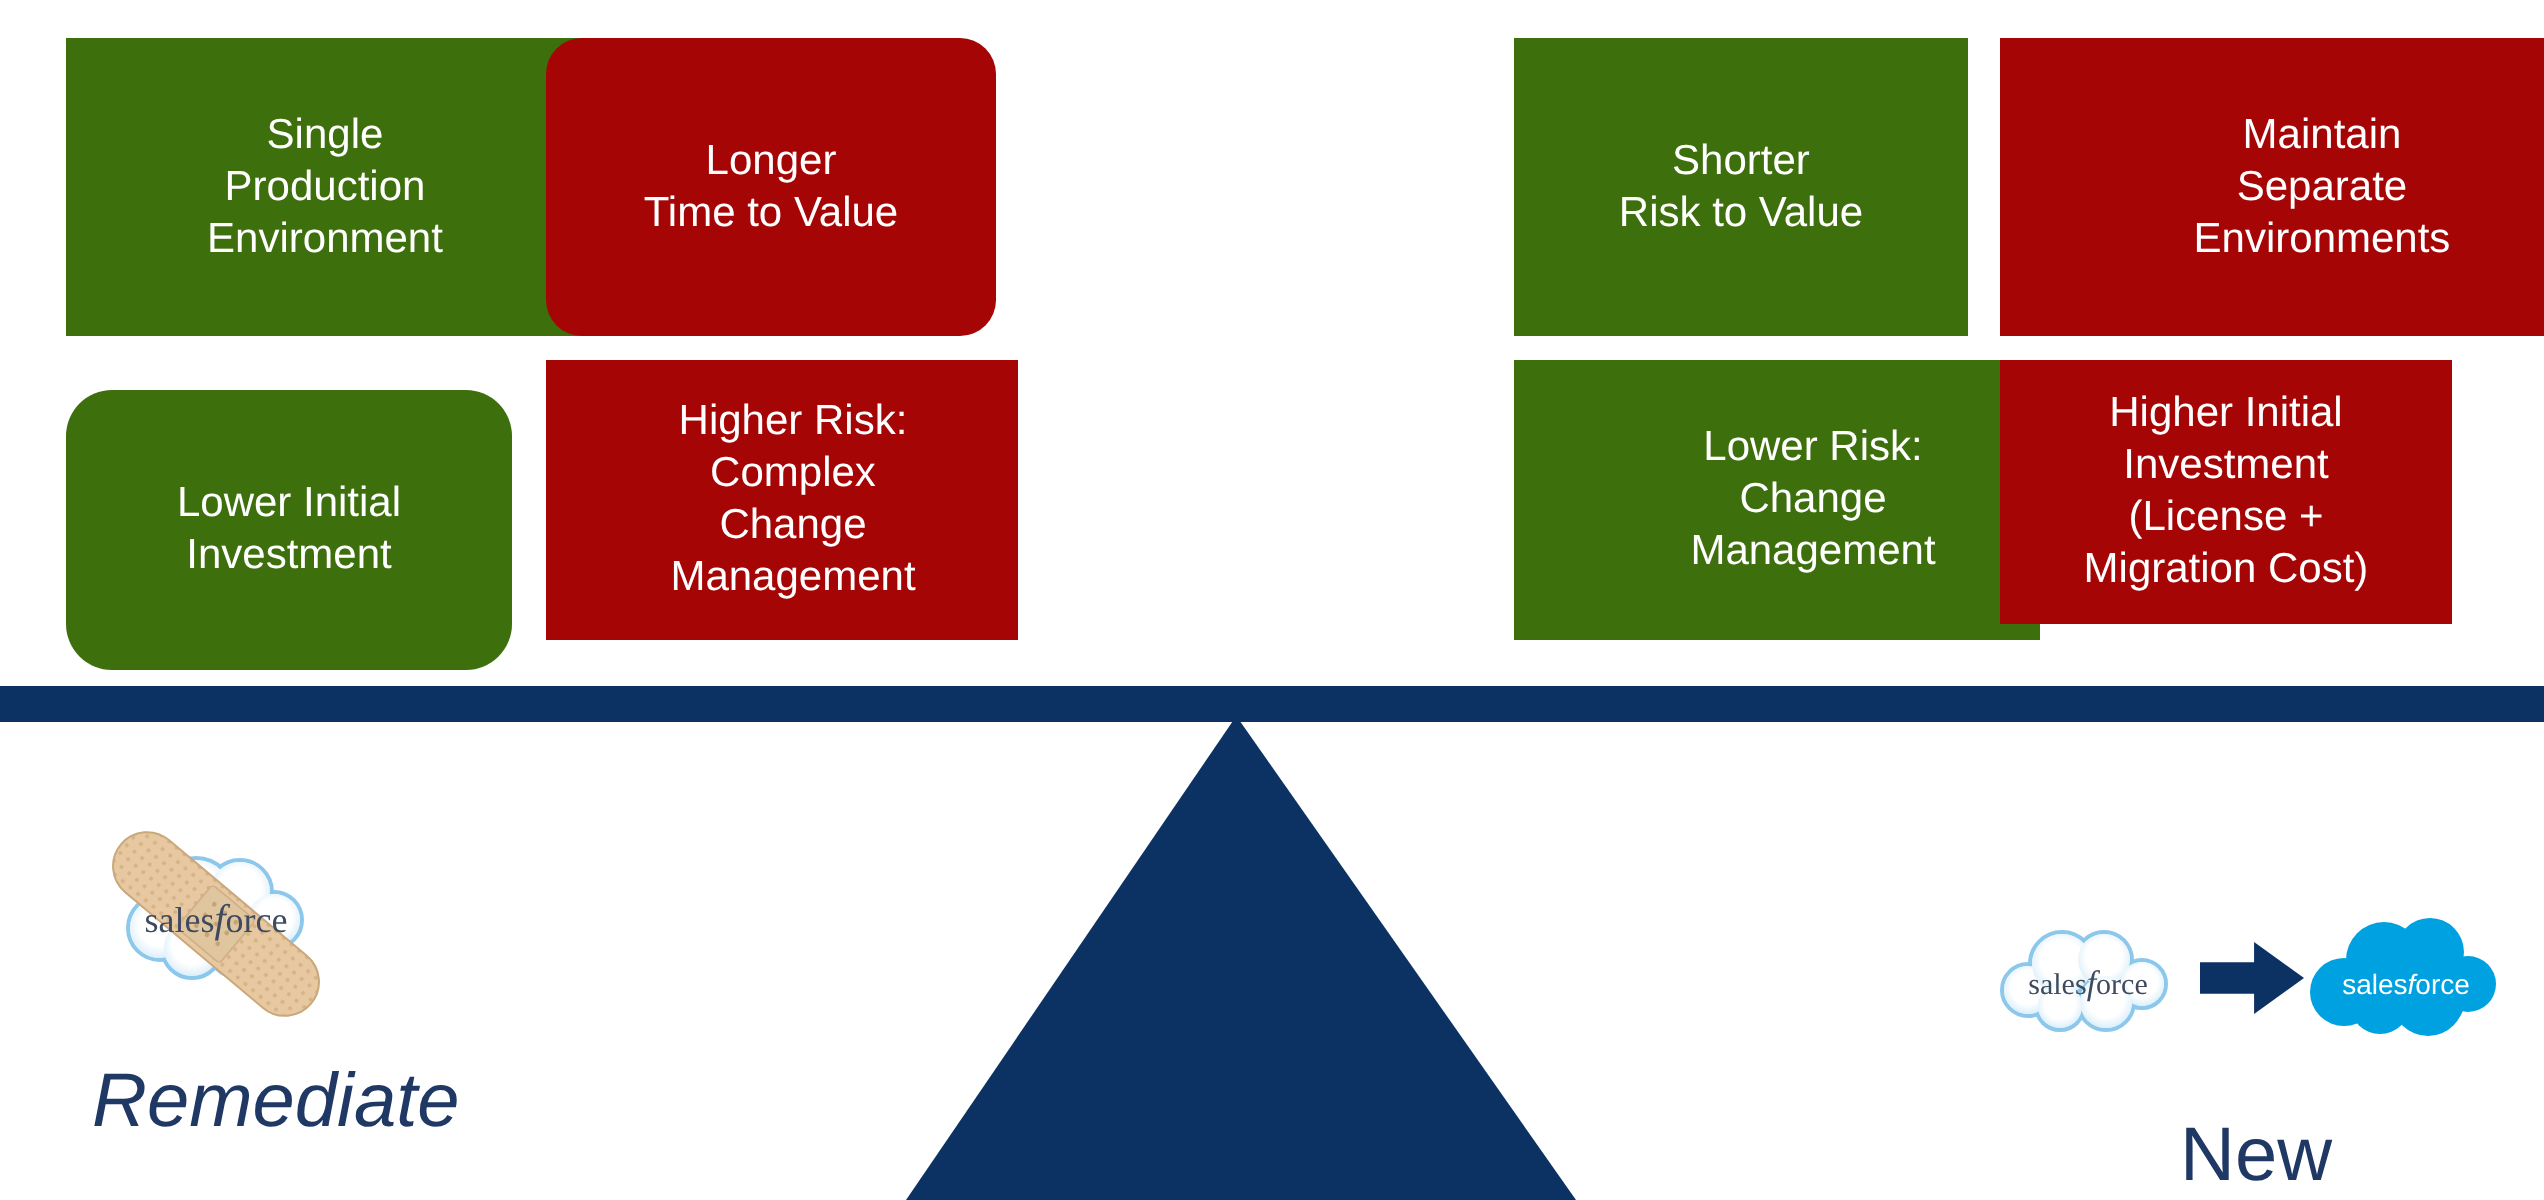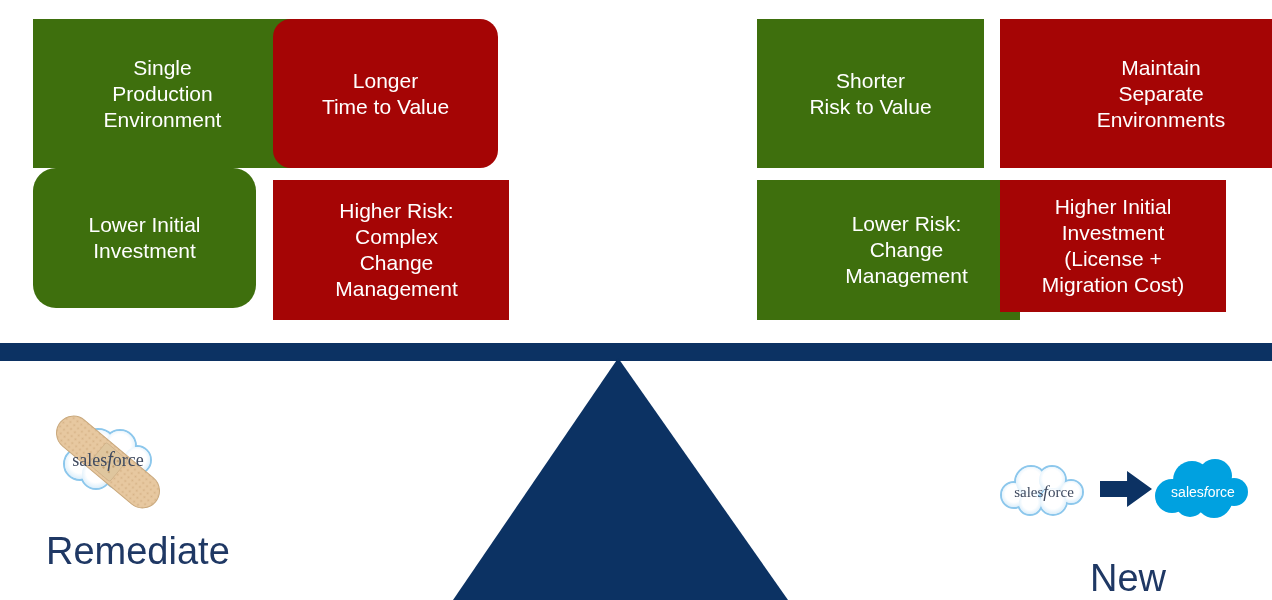--- a/index.html
+++ b/index.html
@@ -9,38 +9,38 @@
   }
   .box{
     position:absolute;display:flex;align-items:center;justify-content:center;
     text-align:center;color:#ffffff;font-size:21px;line-height:26px;
     white-space:pre-line;
   }
   .pro{background:#3e6f0d;}
   .con{background:#a50505;}
   #box-l1{left:33px;top:19px;width:259px;height:149px;}
   #box-l2{left:273px;top:19px;width:225px;height:149px;border-radius:18px;}
-  #box-l3{left:33px;top:168px;width:223px;height:140px;border-radius:23px;}
+  #box-l3{left:33px;top:195px;width:223px;height:140px;border-radius:23px;}
   #box-l4{left:273px;top:180px;width:225px;height:140px;padding-left:11px;}
   #box-r1{left:757px;top:19px;width:227px;height:149px;}
   #box-r2{left:1000px;top:19px;width:226px;height:149px;padding-left:48px;}
   #box-r3{left:757px;top:180px;width:227px;height:140px;padding-left:36px;}
   #box-r4{left:1000px;top:180px;width:226px;height:132px;}
 
   #beam{position:absolute;left:0;top:343px;width:1272px;height:18px;background:#0c3263;}
   #fulcrum{
     position:absolute;left:453px;top:358px;width:335px;height:242px;
     background:#0c3263;
     clip-path:polygon(49.3% 0, 0 100%, 100% 100%);
   }
 
   .side-label{
     position:absolute;color:#1f3864;font-size:38px;line-height:42px;
   }
-  #label-remediate{left:46px;top:530px;}
+  #label-remediate{left:46px;top:530px;font-style:italic;}
   #label-new{left:1090px;top:557px;}
 
   .logo{position:absolute;}
   #logo-remediate{left:56px;top:408px;width:104px;height:104px;}
   #logo-old{left:993px;top:455px;width:102px;height:70px;}
   #logo-new{left:1152px;top:448px;width:100px;height:84px;}
 
   #arrow-right{
     position:absolute;left:1100px;top:471px;width:52px;height:36px;
     background:#0c3263;

